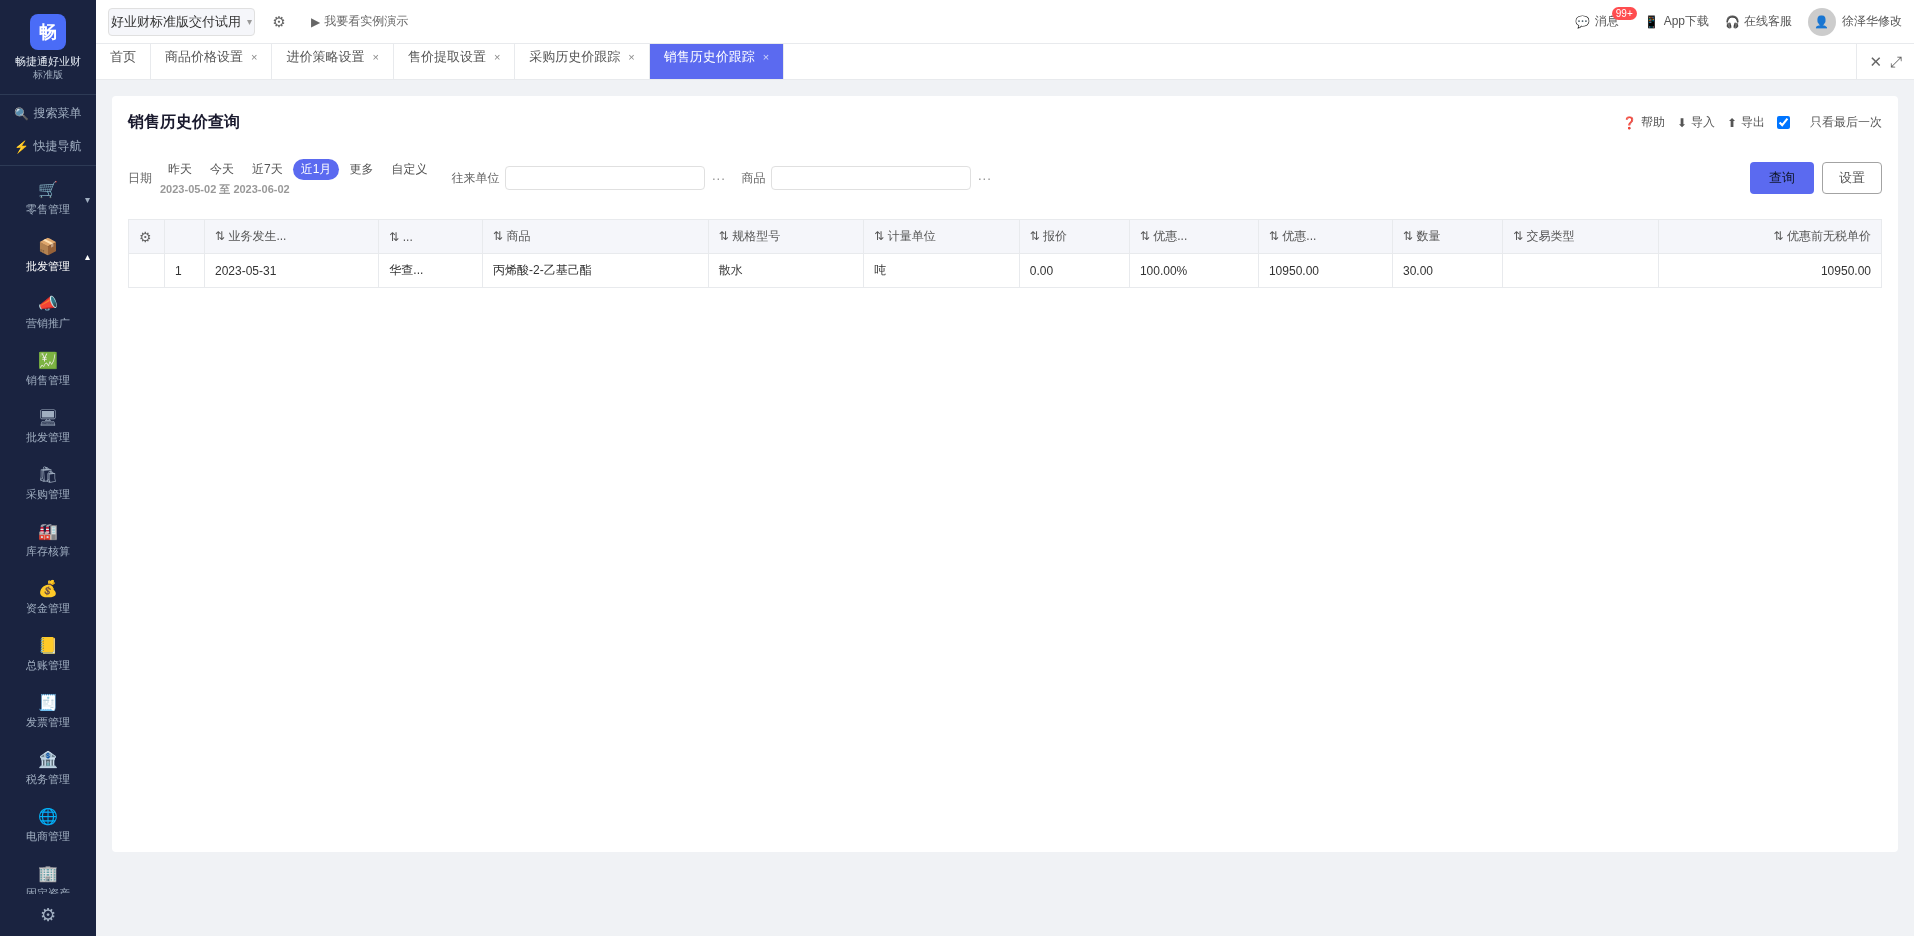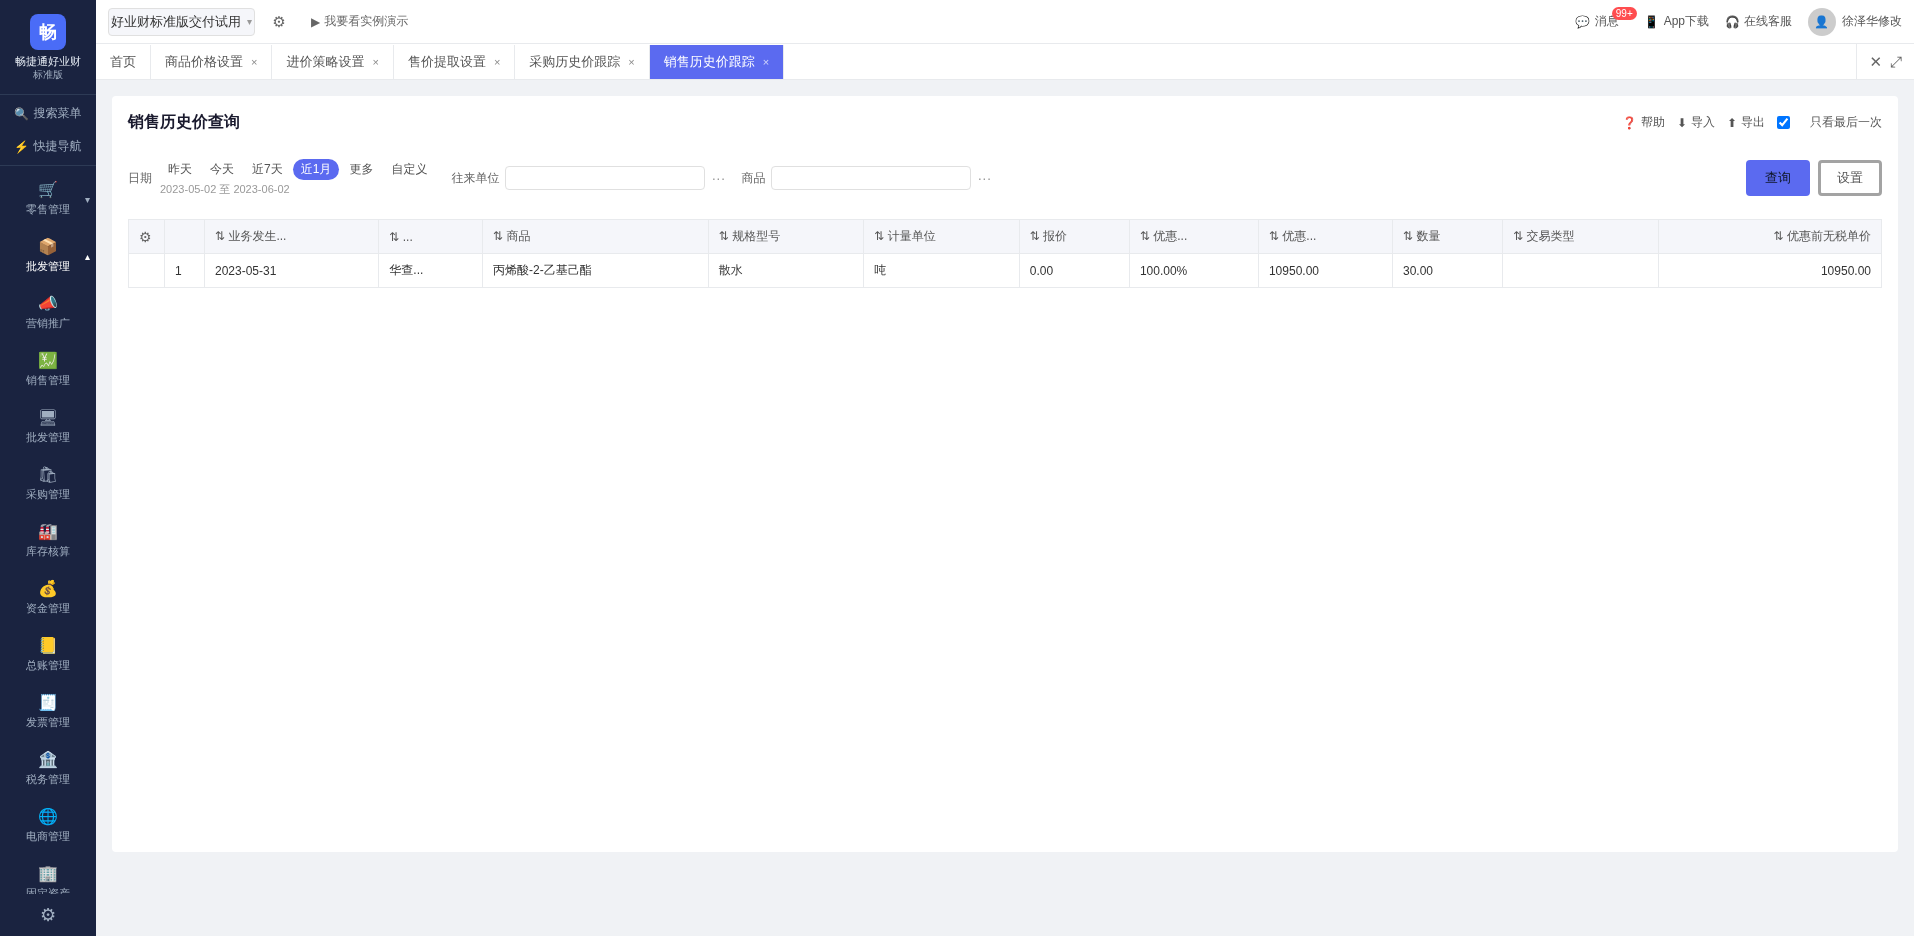--- a/index.html
+++ b/index.html
@@ -133,21 +133,21 @@
       display: flex;
       align-items: flex-end;
       padding: 0 0 0 0;
       border-bottom: 1px solid #e8eaed;
       flex-shrink: 0;
       overflow: hidden;
     }
     .tab {
       display: flex; align-items: center; gap: 6px;
       padding: 0 14px;
-      height: 34px;
+      height: 44px;
       cursor: pointer; font-size: 13px; color: #555;
       border-right: 1px solid #e8eaed;
       white-space: nowrap;
       flex-shrink: 0;
     }
     .tab.active {
       background: #5b6af0;
       color: #fff;
       border-bottom: none;
     }
@@ -206,21 +206,21 @@
     .date-range-buttons {
       display: flex; align-items: flex-start; gap: 2px;
     }
     .date-btn {
       padding: 2px 8px; border-radius: 12px; font-size: 12px;
       cursor: pointer; color: #555; border: none; background: transparent;
     }
     .date-btn.active {
       background: #5b6af0; color: #fff; border-radius: 12px;
     }
-    .date-range-text { font-size: 11px; color: #999; margin-top: 2px; }
+    .date-range-text { font-size: 11px; color: #999; margin-top: 2px; font-weight: bold; }
 
     .filter-input-group {
       display: flex; align-items: center; gap: 6px;
     }
     .filter-input {
       border: 1px solid #e0e0e0; border-radius: 4px;
       padding: 4px 8px; font-size: 12px; color: #333; min-width: 160px;
       outline: none;
     }
     .filter-dots {
@@ -228,21 +228,21 @@
     }
 
     .filter-right {
       margin-left: auto; display: flex; gap: 8px;
     }
     .btn-query {
       background: #5b6af0; color: #0f172a; border: none;
       padding: 6px 19px; border-radius: 4px; cursor: pointer; font-size: 13px;
     }
     .btn-settings {
-      background: white; color: #555; border: 3px solid #a3a3a3;
+      background: white; color: #555; border: 1px solid #a3a3a3;
       padding: 6px 16px; border-radius: 4px; cursor: pointer; font-size: 13px;
     }
 
     
     .data-table {
       width: 100%; border-collapse: collapse; font-size: 12px;
       margin-top: 8px;
     }
     .data-table th {
       background: #f5f6fa; border: 1px solid #e8eaed;

